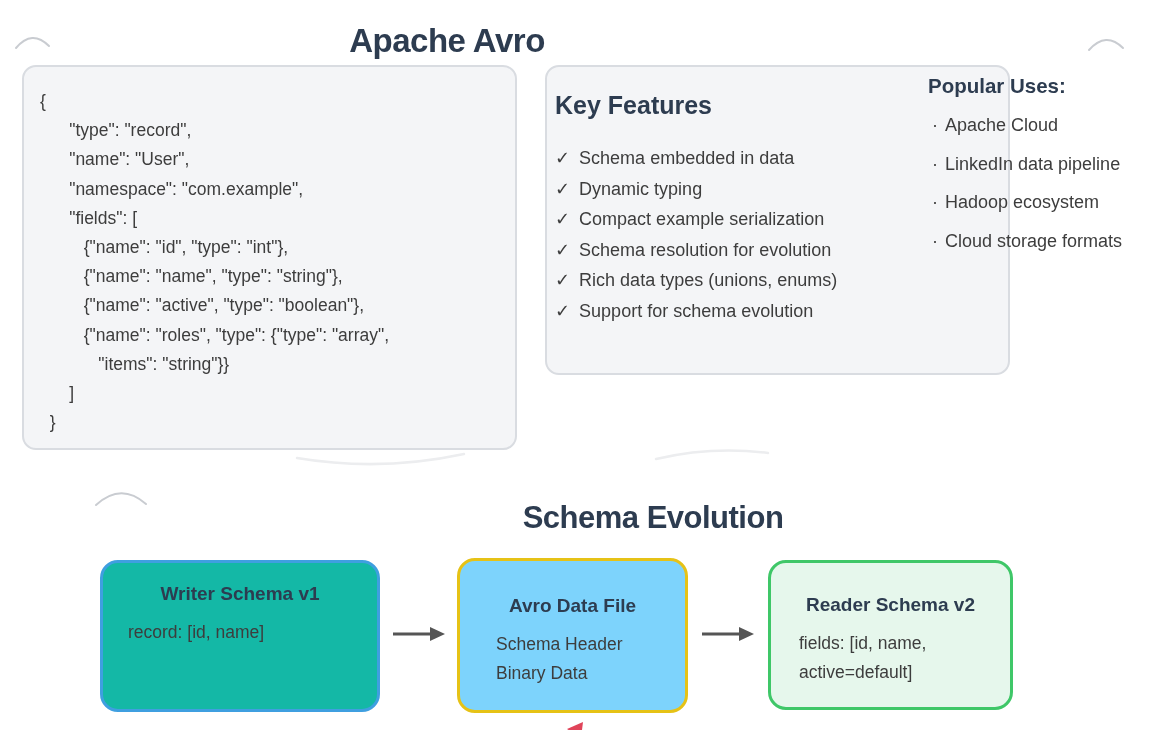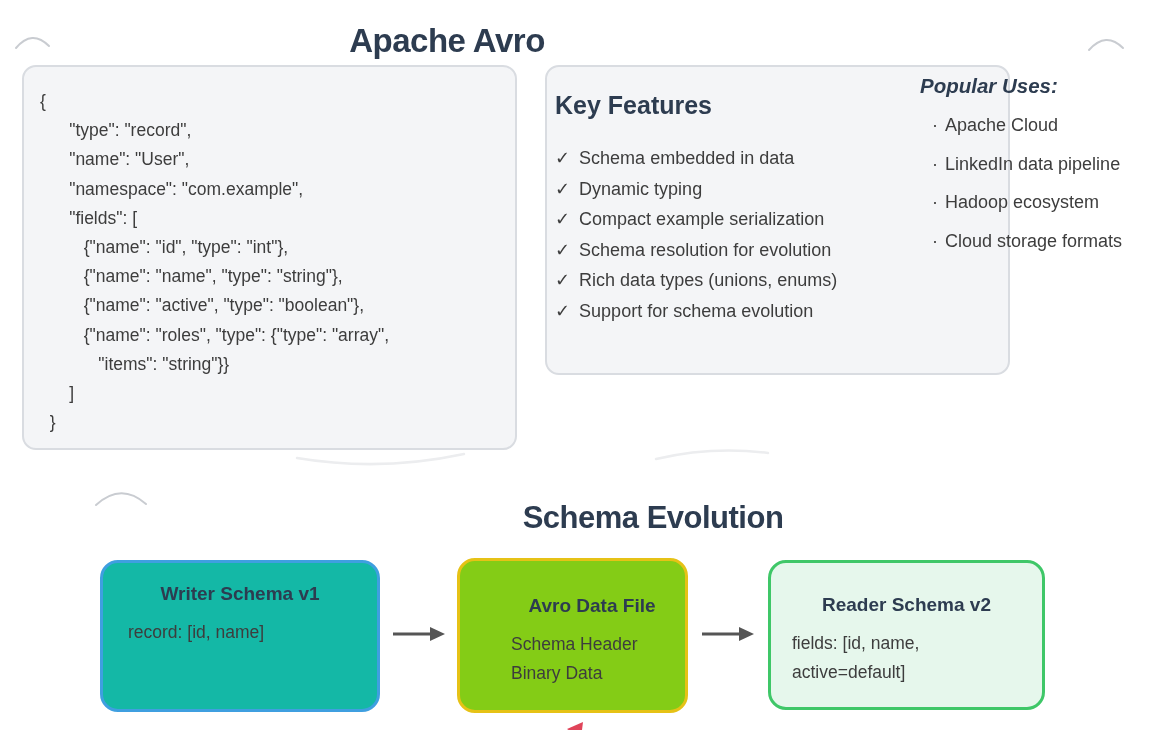--- a/index.html
+++ b/index.html
@@ -30,47 +30,47 @@
 
   .features-panel{left:545px;top:65px;width:465px;height:310px;padding:24px 8px;}
   .features-panel h2{
     margin:0;font-size:25px;font-weight:800;color:#2d3c50;
   }
   .feat-list{margin-top:23px;}
   .feat-item{font-size:18px;line-height:30.5px;color:#3d3d3d;white-space:nowrap;}
   .feat-item .check{margin-right:9px;}
 
   .popular{position:absolute;left:920px;top:74px;width:250px;z-index:12;}
-  .popular h3{margin:0 0 16px 0;font-size:20.5px;font-weight:800;color:#2d3c50;font-style:italic;}
+  .popular h3{margin:0 0 16px 8px;font-size:20.5px;font-weight:800;color:#2d3c50;}
   .pop-item{font-size:18px;line-height:22px;margin:0 0 16.5px 12px;color:#3d3d3d;white-space:nowrap;}
   .pop-item .bullet{margin-right:7px;}
 
   .evo-title{
     position:absolute;left:337px;top:484px;width:600px;margin:16px;
     text-align:center;font-size:31px;font-weight:800;color:#2d3c50;
     letter-spacing:-0.5px;
   }
 
   .flow-box{
     position:absolute;box-sizing:border-box;border-radius:18px;border:3px solid;
   }
   .box-title{font-size:19px;font-weight:800;color:#2d3c50;text-align:center;}
   .box-body{font-size:17.5px;color:#3d3d3d;line-height:29px;}
 
   .writer{left:100px;top:560px;width:280px;height:152px;border-color:#3f9fe0;background:#14b8a6;}
   .writer .box-title{margin-top:20px;}
   .writer .box-body{margin:13px 0 0 25px;}
 
-  .datafile{left:457px;top:558px;width:231px;height:155px;border-color:#e6c216;background:#84cc16;padding-left:39px;}
+  .datafile{left:457px;top:558px;width:231px;height:155px;border-color:#e6c216;background:#7dd3fc;}
   .datafile .box-title{margin-top:34px;}
-  .datafile .box-body{margin:13px 0 0 12px;}
+  .datafile .box-body{margin:13px 0 0 36px;}
 
-  .reader{left:768px;top:560px;width:277px;height:150px;border-color:#3fc768;background:#e6f7ec;}
+  .reader{left:768px;top:560px;width:245px;height:150px;border-color:#3fc768;background:#e6f7ec;}
   .reader .box-title{margin-top:31px;}
-  .reader .box-body{margin:13px 0 0 21px;}
+  .reader .box-body{margin:13px 0 0 28px;}
 </style>
 </head>
 <body>
 
 <div class="canvas">
 
   <h1 class="page-title">Apache Avro</h1>
 
   <div class="panel code-panel">
     <pre>{

